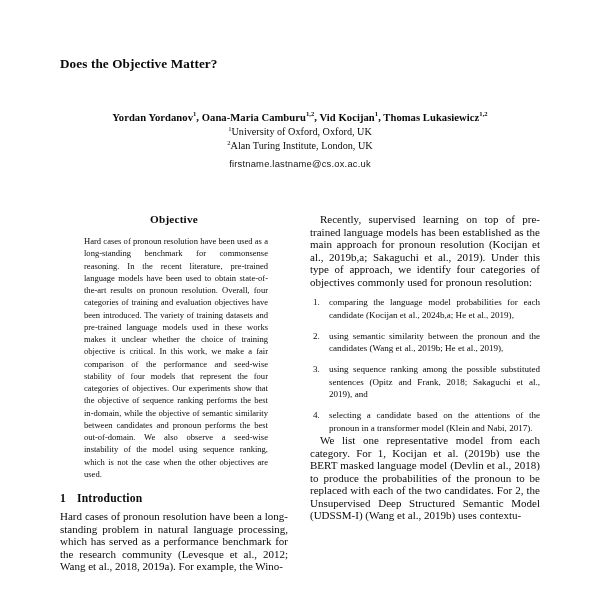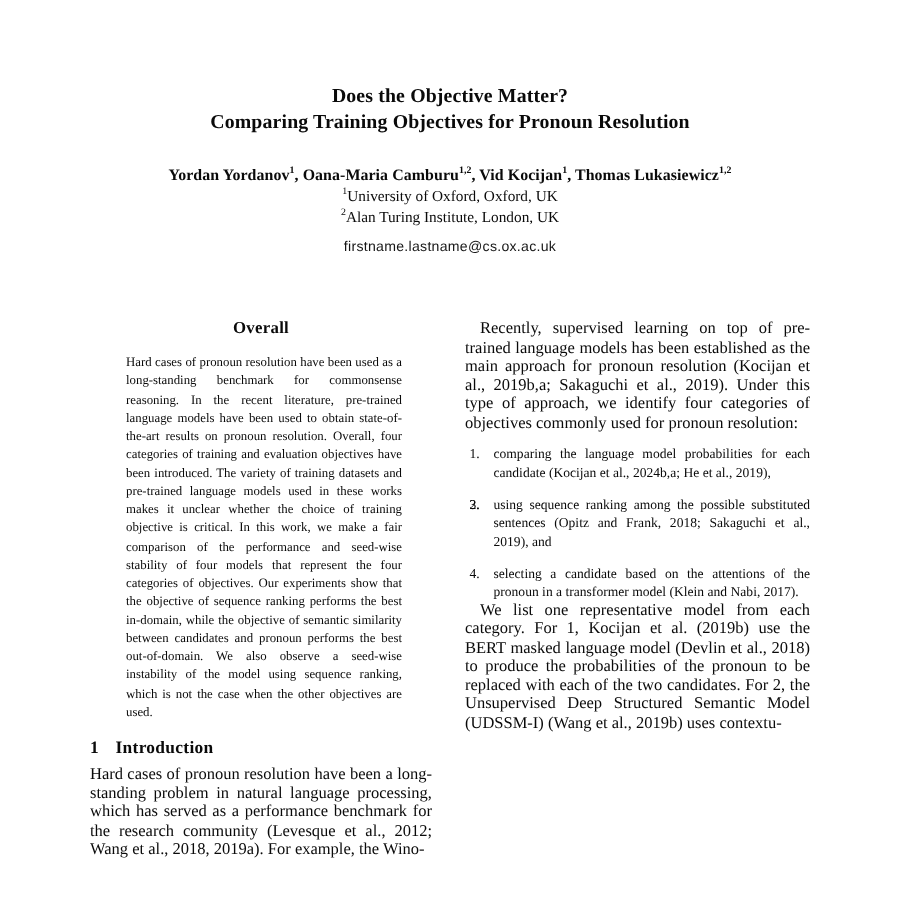--- a/index.html
+++ b/index.html
@@ -23,21 +23,20 @@
     background: #ffffff;
     overflow: hidden;
   }
 
   
   .title-block {
     position: absolute;
     left: 60px;
     top: 46px;
     width: 480px;
-    text-align: center;
   }
   .paper-title {
     font-size: 13.2px;
     font-weight: bold;
     line-height: 17.5px;
     letter-spacing: 0.1px;
   }
   .paper-title .line { display: block; }
 
   
@@ -145,51 +144,51 @@
   .after-list { margin-top: 9px; }
 </style>
 </head>
 <body>
 
 <div class="page">
 
   <div class="title-block">
     <h1 class="paper-title">
       <span class="line">Does the Objective Matter?</span>
-      <span class="line">Comparing Training Objectives for Pronoun Resolution</span>
     </h1>
   </div>
 
   <div class="authors-block">
     <div class="author-line">Yordan Yordanov<sup>1</sup>, Oana-Maria Camburu<sup>1,2</sup>, Vid Kocijan<sup>1</sup>, Thomas Lukasiewicz<sup>1,2</sup></div>
     <div class="affil-line"><sup>1</sup>University of Oxford, Oxford, UK</div>
     <div class="affil-line"><sup>2</sup>Alan Turing Institute, London, UK</div>
     <div class="email-line">firstname.lastname@cs.ox.ac.uk</div>
   </div>
 
   <div class="col col-left">
-    <div class="abstract-heading">Overall</div>
+    <div class="abstract-heading">Objective</div>
     <div class="abstract-body">Hard cases of pronoun resolution have been used as a long-standing benchmark for commonsense reasoning. In the recent literature, pre-trained language models have been used to obtain state-of-the-art results on pronoun resolution. Overall, four categories of training and evaluation objectives have been introduced. The variety of training datasets and pre-trained language models used in these works makes it unclear whether the choice of training objective is critical. In this work, we make a fair comparison of the performance and seed-wise stability of four models that represent the four categories of objectives. Our experiments show that the objective of sequence ranking performs the best in-domain, while the objective of semantic similarity between candidates and pronoun performs the best out-of-domain. We also observe a seed-wise instability of the model using sequence ranking, which is not the case when the other objectives are used.</div>
 
     <h2 class="section-heading">
       <span class="num">1</span><span>Introduction</span>
     </h2>
     <p class="body">Hard cases of pronoun resolution have been a long-standing problem in natural language processing, which has served as a performance benchmark for the research community (Levesque et al., 2012; Wang et al., 2018, 2019a). For example, the Wino-</p>
   </div>
 
   <div class="col col-right">
     <p class="body lead">Recently, supervised learning on top of pre-trained language models has been established as the main approach for pronoun resolution (Kocijan et al., 2019b,a; Sakaguchi et al., 2019). Under this type of approach, we identify four categories of objectives commonly used for pronoun resolution:</p>
 
     <ol class="enum">
       <li>
         <span class="marker">1.</span>
         <span>comparing the language model probabilities for each candidate (Kocijan et al., 2024b,a; He et al., 2019),</span>
       </li>
       <li>
         <span class="marker">2.</span>
+        <span>using semantic similarity between the pronoun and the candidates (Wang et al., 2019b; He et al., 2019),</span>
       </li>
       <li>
         <span class="marker">3.</span>
         <span>using sequence ranking among the possible substituted sentences (Opitz and Frank, 2018; Sakaguchi et al., 2019), and</span>
       </li>
       <li>
         <span class="marker">4.</span>
         <span>selecting a candidate based on the attentions of the pronoun in a transformer model (Klein and Nabi, 2017).</span>
       </li>
     </ol>

